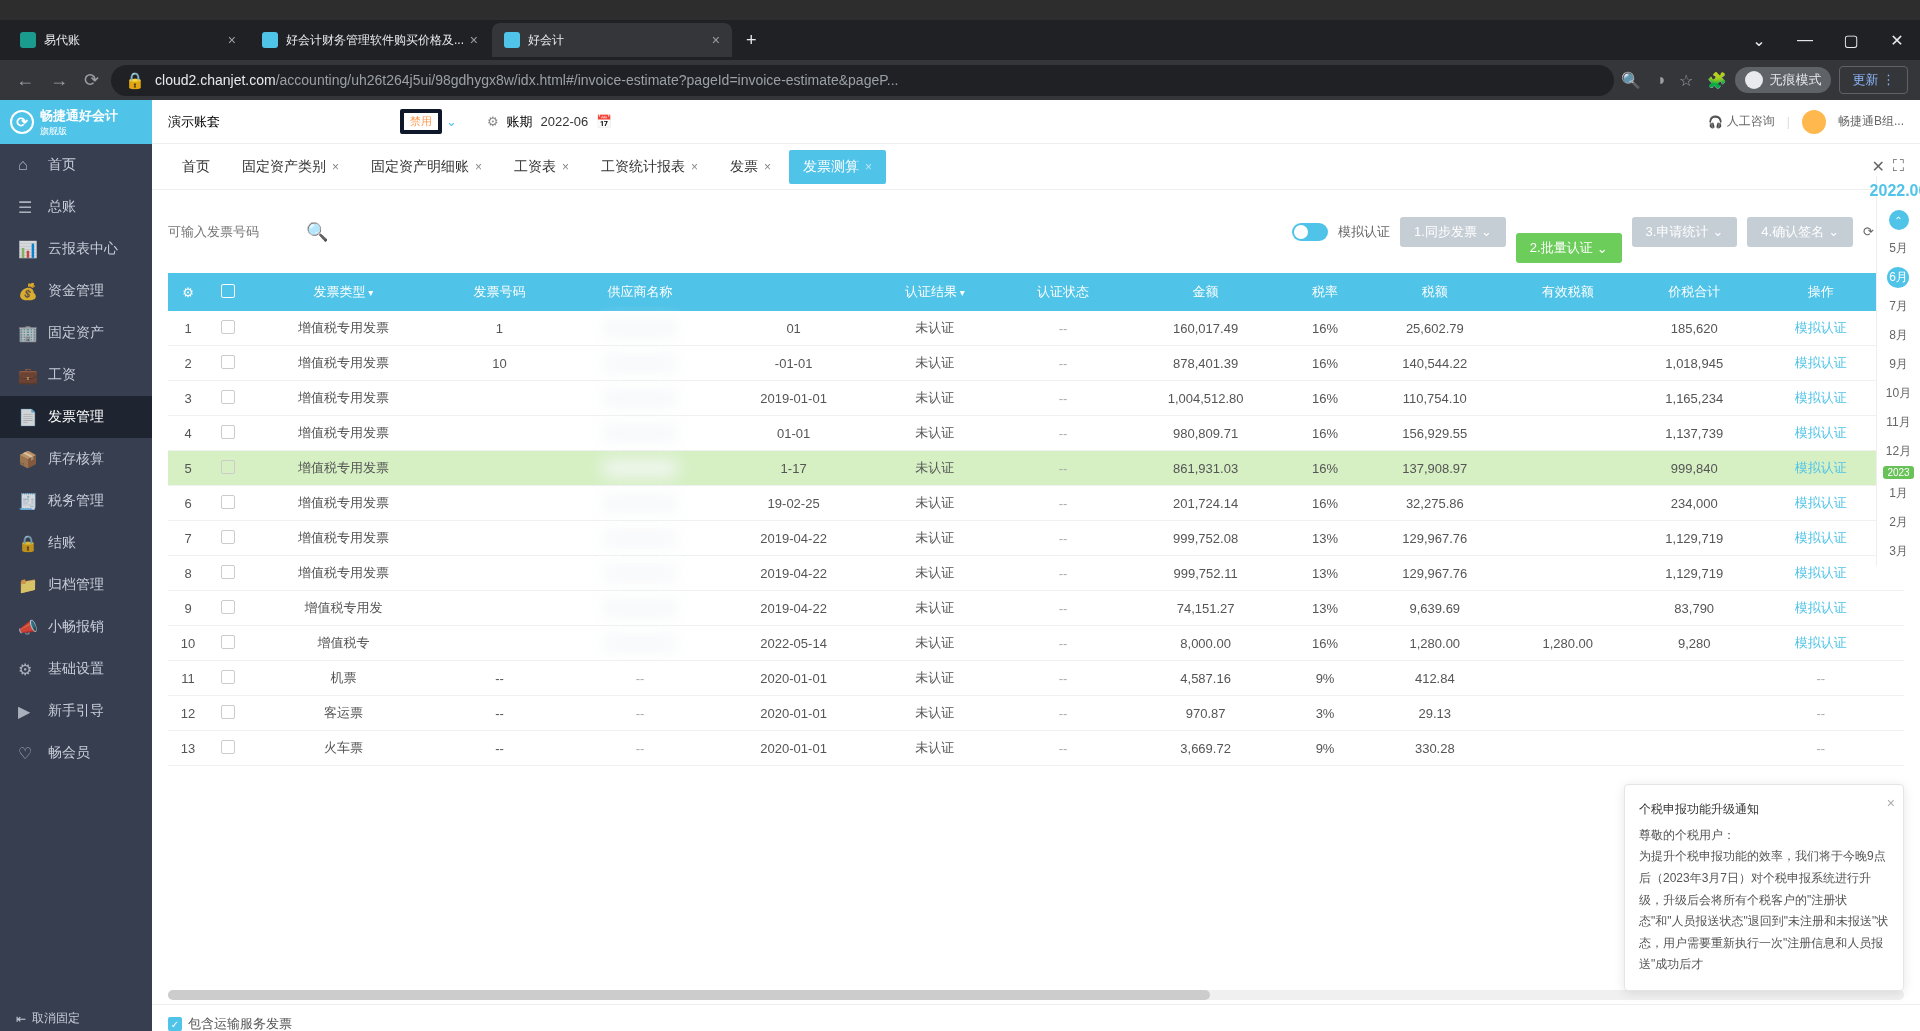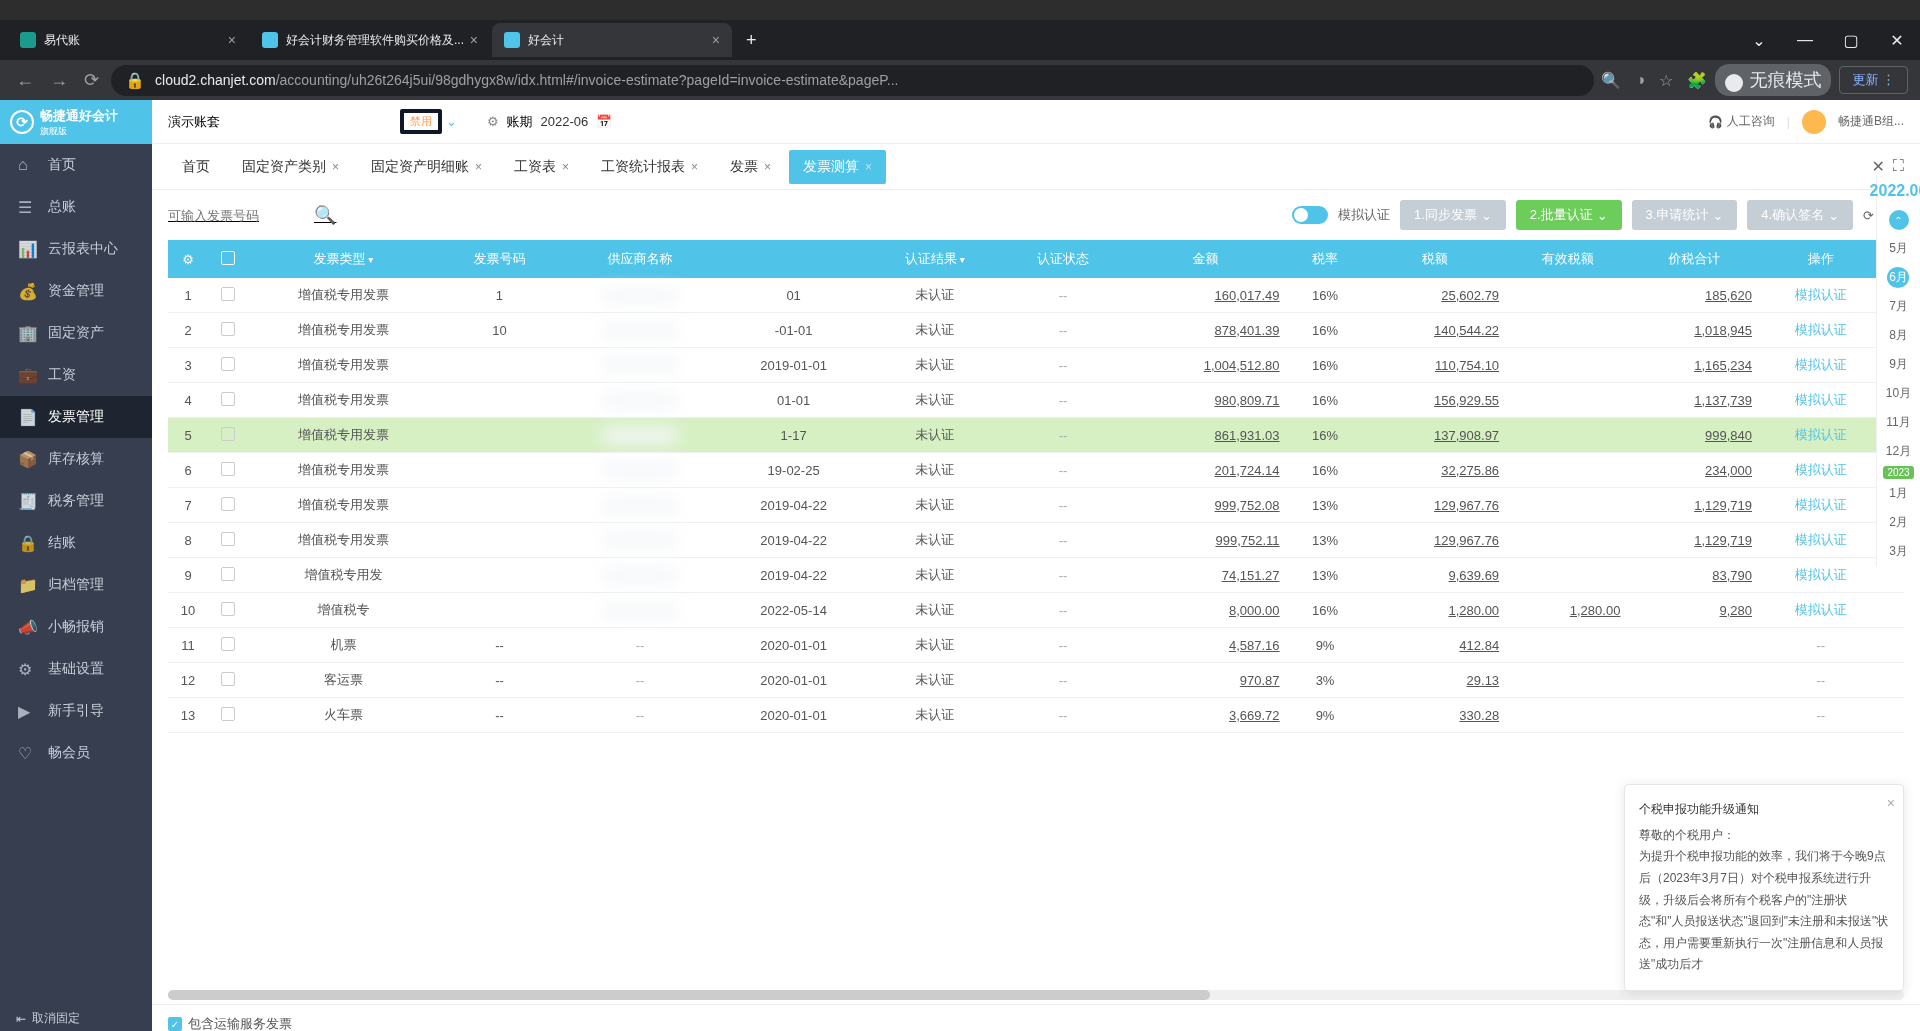--- a/index.html
+++ b/index.html
@@ -16,21 +16,21 @@
     .win-btn { width: 46px; height: 34px; display: flex; align-items: center; justify-content: center; color: #e8eaed; }
     
     
     .url-bar { display: flex; align-items: center; background: #35363a; height: 40px; padding: 0 12px; gap: 8px; }
     .nav-btn { color: #9aa0a6; font-size: 18px; padding: 4px; }
     .url-input-wrap { flex: 1; display: flex; align-items: center; background: #202124; border-radius: 20px; padding: 6px 14px; gap: 10px; }
     .url-text { color: #9aa0a6; font-size: 14px; flex: 1; }
     .url-text .domain { color: #e8eaed; }
     .url-icons { display: flex; gap: 14px; color: #9aa0a6; font-size: 16px; }
     .update-btn { color: #8ab4f8; border: 1px solid #5f6368; padding: 4px 12px; border-radius: 4px; font-size: 13px; }
-    .incognito { background: #5f6368; border-radius: 14px; padding: 4px 10px; color: #e8eaed; font-size: 18px; display: flex; align-items: flex-end; gap: 6px; }
+    .incognito { background: #5f6368; border-radius: 14px; padding: 4px 10px; color: #e8eaed; font-size: 13px; display: flex; align-items: flex-start; gap: 6px; }
     .incognito-icon { width: 18px; height: 18px; background: #e8eaed; border-radius: 50%; }
     
     
     .app { display: flex; height: calc(100vh - 88px); background: #f5f5f5; }
     
     
     .sidebar { width: 152px; background: #373e4f; color: #c8cdd9; display: flex; flex-direction: column; }
     .logo-area { background: #4fc3e8; height: 44px; display: flex; align-items: center; padding: 0 10px; color: #fff; font-size: 13px; font-weight: bold; }
     .logo-icon { width: 24px; height: 24px; border: 2px solid #fff; border-radius: 50%; margin-right: 6px; display: flex; align-items: center; justify-content: center; font-size: 14px; }
     .nav-item { display: flex; align-items: center; padding: 12px 18px; font-size: 14px; cursor: pointer; gap: 12px; }
@@ -53,40 +53,40 @@
     
     
     .tabs-row { display: flex; align-items: center; height: 46px; padding: 0 16px; border-bottom: 1px solid #eee; gap: 4px; }
     .page-tab { padding: 8px 14px; font-size: 14px; color: #333; display: flex; align-items: center; gap: 6px; cursor: pointer; }
     .page-tab.active { background: #4fc3e8; color: #fff; border-radius: 2px; }
     .page-tab-close { font-size: 12px; opacity: 0.6; }
     .tabs-right-ctrl { margin-left: auto; display: flex; gap: 8px; color: #666; }
     
     
     .toolbar { display: flex; align-items: center; padding: 10px 16px; gap: 14px; }
-    .search-box { display: flex; align-items: center; gap: 16px; text-decoration: underline; }
+    .search-box { display: flex; align-items: center; gap: 8px; }
     .search-input { border: none; outline: none; font-size: 13px; color: #999; width: 130px; }
     .search-icon { color: #4fc3e8; font-size: 18px; }
     .toolbar-right { margin-left: auto; display: flex; align-items: center; gap: 10px; }
     .toggle { width: 36px; height: 18px; background: #4fc3e8; border-radius: 9px; position: relative; }
     .toggle::after { content: ''; position: absolute; left: 2px; top: 2px; width: 14px; height: 14px; background: #fff; border-radius: 50%; }
     .toggle-label { font-size: 13px; color: #666; }
     .step-btn { padding: 6px 14px; border-radius: 3px; font-size: 13px; color: #fff; display: flex; align-items: center; gap: 4px; }
     .step-gray { background: #c5cdd5; }
-    .step-green { background: #6dcd5b; }
+    .step-green { background: #6dcd5b; margin-top: 33px; }
     .refresh-link { color: #666; font-size: 13px; display: flex; align-items: center; gap: 4px; }
     
     
     .table-wrap { flex: 1; overflow: auto; padding: 0 16px; position: relative; }
     table { width: 100%; border-collapse: collapse; font-size: 13px; }
     thead th { background: #4fc3e8; color: #fff; padding: 10px 8px; font-weight: normal; position: sticky; top: 0; }
     tbody td { padding: 8px 8px; text-align: center; border-bottom: 1px solid #f0f0f0; color: #555; }
     tbody tr.highlight { background: #d6f0c4; }
     .checkbox { width: 14px; height: 14px; border: 1px solid #ccc; display: inline-block; border-radius: 2px; }
-    .amt { text-align: right; text-decoration: underline; }
+    .amt { text-align: center; }
     .action-link { color: #4fc3e8; cursor: pointer; }
     .th-dropdown::after { content: ' ▾'; font-size: 10px; }
     .blur-cell { background: #f5f7f9; color: transparent; filter: blur(8px); }
     .dash-cell { color: #aaa; }
     
     
     .month-rail { position: absolute; right: 0; top: 176px; width: 44px; background: #fff; border-left: 1px solid #eee; display: flex; flex-direction: column; align-items: center; font-size: 12px; color: #666; }
     .rail-year { font-size: 16px; padding: 6px 0; color: #4fc3e8; font-weight: bold; }
     .rail-collapse { width: 20px; height: 20px; background: #4fc3e8; border-radius: 50%; color: #fff; display: flex; align-items: center; justify-content: center; font-size: 10px; margin: 4px 0; }
     .rail-month { padding: 6px 0; width: 100%; text-align: center; cursor: pointer; }

